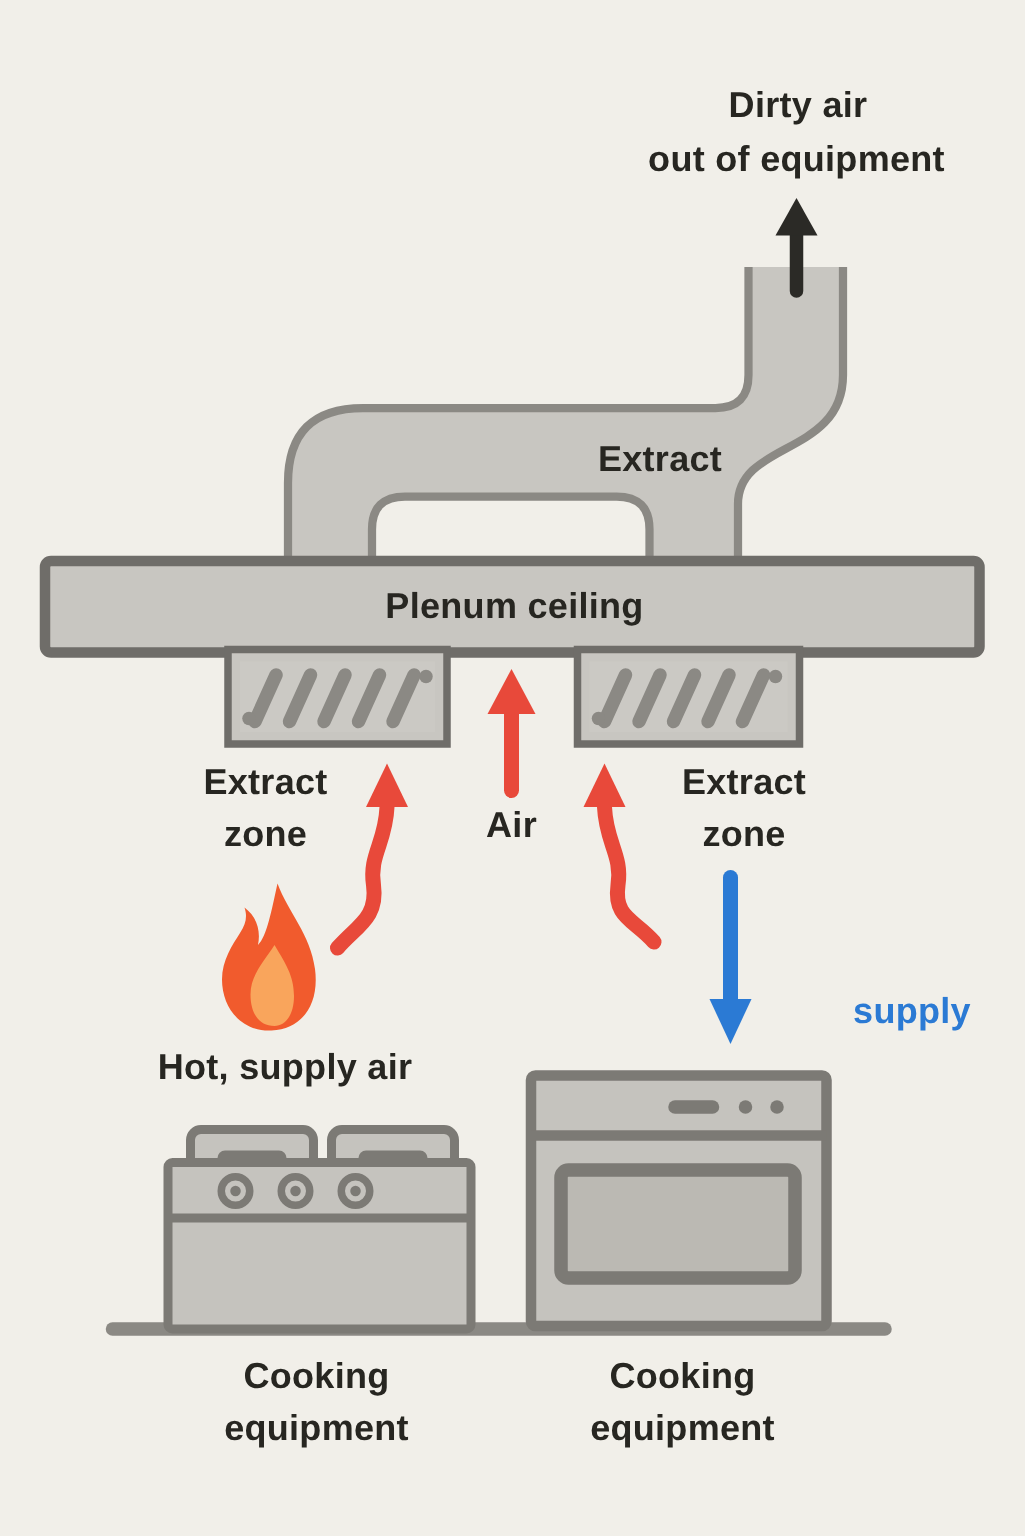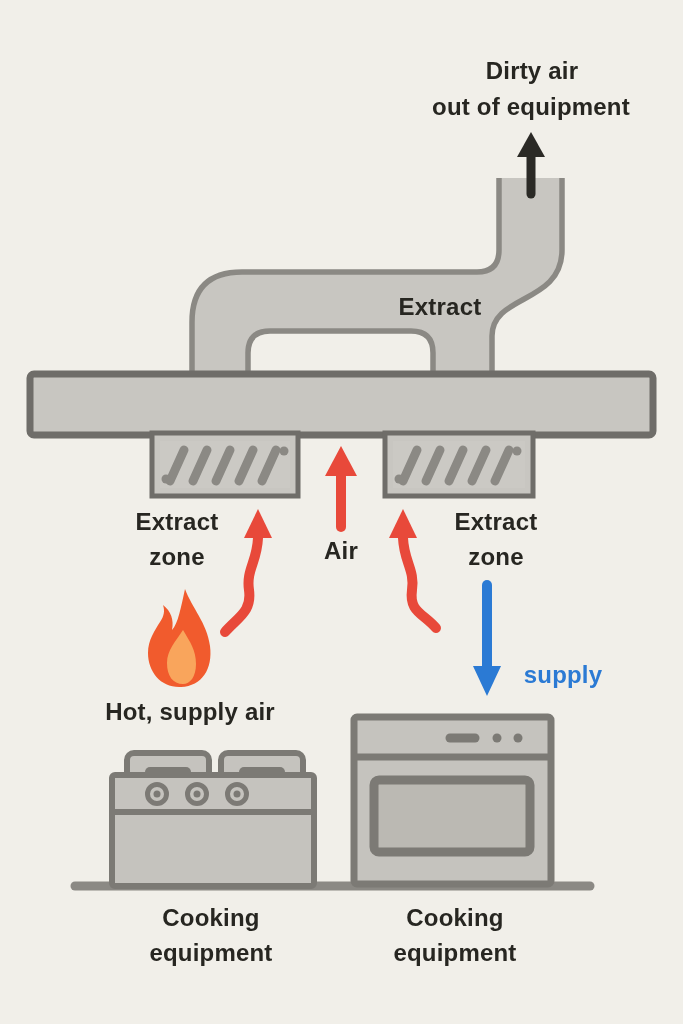--- a/index.html
+++ b/index.html
@@ -132,30 +132,31 @@
       <polygon points="487,696 501,666 473,666" fill="#2b7ad4"></polygon>
     </g>
 
   </svg>
 
   <div class="lbl" style="left:532px;top:71px;">Dirty air</div>
   <div class="lbl" style="left:531px;top:107px;">out of equipment</div>
 
   <div class="lbl" style="left:440px;top:307px;">Extract</div>
 
+  <div class="lbl" style="left:343px;top:405px;">Plenum ceiling</div>
 
   <div class="lbl" style="left:177px;top:522px;">Extract</div>
   <div class="lbl" style="left:177px;top:557px;">zone</div>
 
   <div class="lbl" style="left:341px;top:551px;">Air</div>
 
   <div class="lbl" style="left:496px;top:522px;">Extract</div>
   <div class="lbl" style="left:496px;top:557px;">zone</div>
 
-  <div class="lbl blue" style="left:563px;top:675px;">supply</div>
+  <div class="lbl blue" style="left:608px;top:675px;">supply</div>
 
   <div class="lbl" style="left:190px;top:712px;">Hot, supply air</div>
 
   <div class="lbl" style="left:211px;top:918px;">Cooking</div>
   <div class="lbl" style="left:211px;top:953px;">equipment</div>
 
   <div class="lbl" style="left:455px;top:918px;">Cooking</div>
   <div class="lbl" style="left:455px;top:953px;">equipment</div>
 
 </div>

